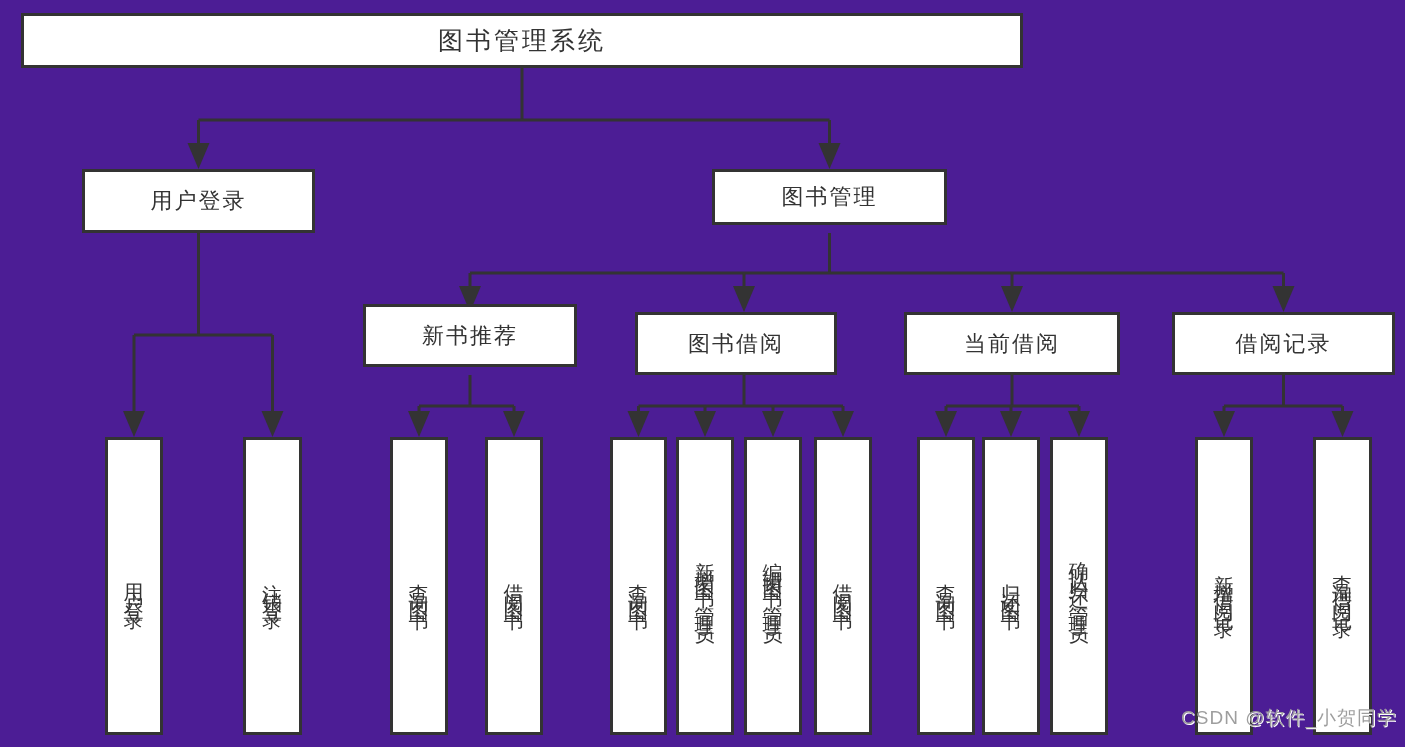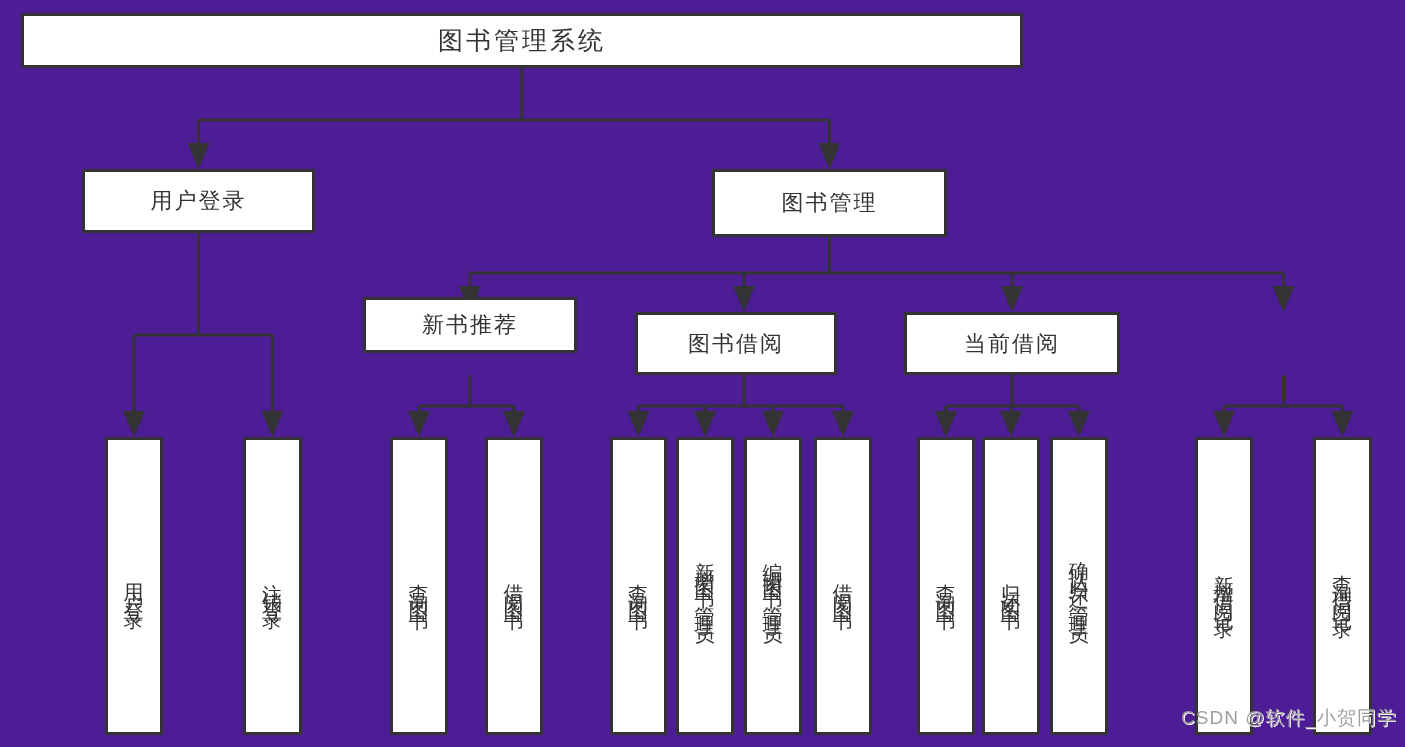--- a/index.html
+++ b/index.html
@@ -125,32 +125,35 @@
       <path d="M 1331.5 411 L 1353.5 411 L 1342.5 437 Z" fill="#333333"></path>
     </svg>
 
   <div class="hbox root" style="left:21px; top:13px; width:1002px; height:55px;">
     <span>图书管理系统</span>
   </div>
 
   <div class="hbox mid" style="left:82px; top:169px; width:233px; height:64px;">
     <span>用户登录</span>
   </div>
-  <div class="hbox mid" style="left:712px; top:169px; width:235px; height:68px;">
+  <div class="hbox mid" style="left:712px; top:169px; width:235px; height:56px;">
     <span>图书管理</span>
   </div>
 
-  <div class="hbox mid" style="left:363px; top:297px; width:214px; height:56px;text-align:right;">
+  <div class="hbox mid" style="left:363px; top:304px; width:214px; height:63px;text-align:right;">
     <span>新书推荐</span>
   </div>
   <div class="hbox mid" style="left:635px; top:312px; width:202px; height:63px;">
     <span>图书借阅</span>
   </div>
   <div class="hbox mid" style="left:904px; top:312px; width:216px; height:63px;">
     <span>当前借阅</span>
+  </div>
+  <div class="hbox mid" style="left:1172px; top:312px; width:223px; height:63px;">
+    <span>借阅记录</span>
   </div>
 
   <div class="leaf" style="left:105px;">
     <span class="vtext">用户登录</span>
   </div>
   <div class="leaf" style="left:243px; width:59px;">
     <span class="vtext">注销登录</span>
   </div>
 
   <div class="leaf" style="left:390px;">

